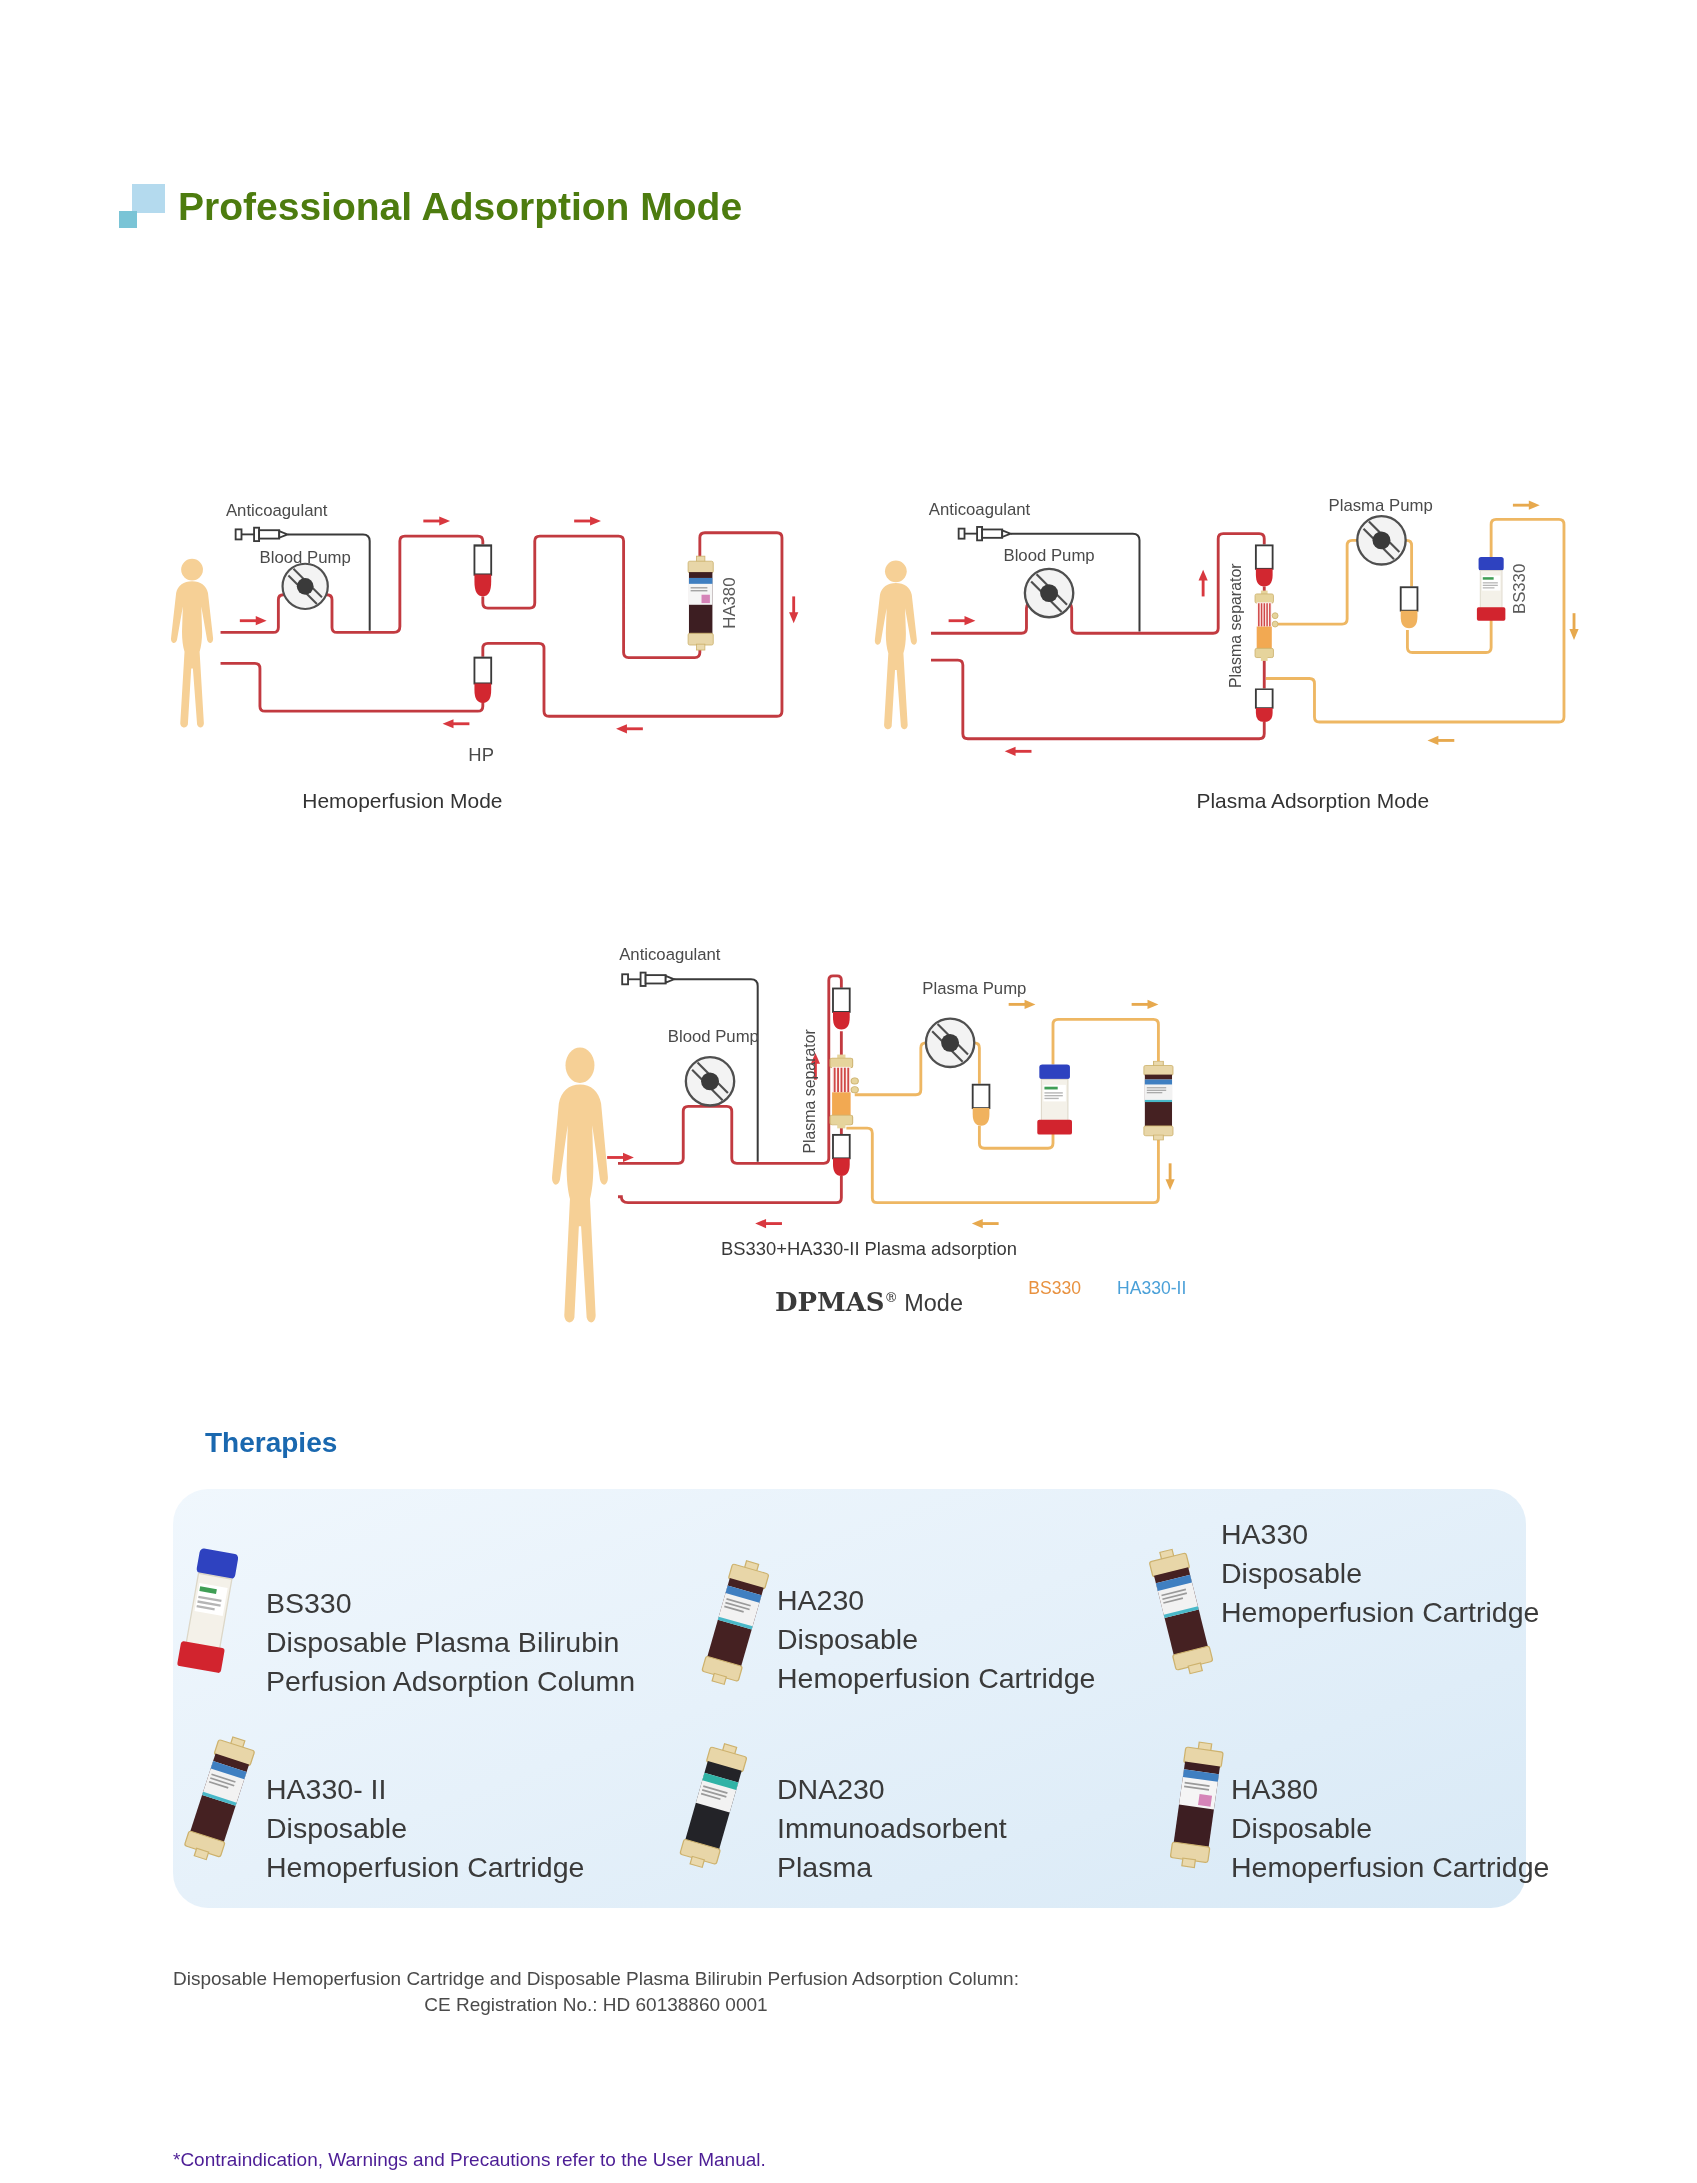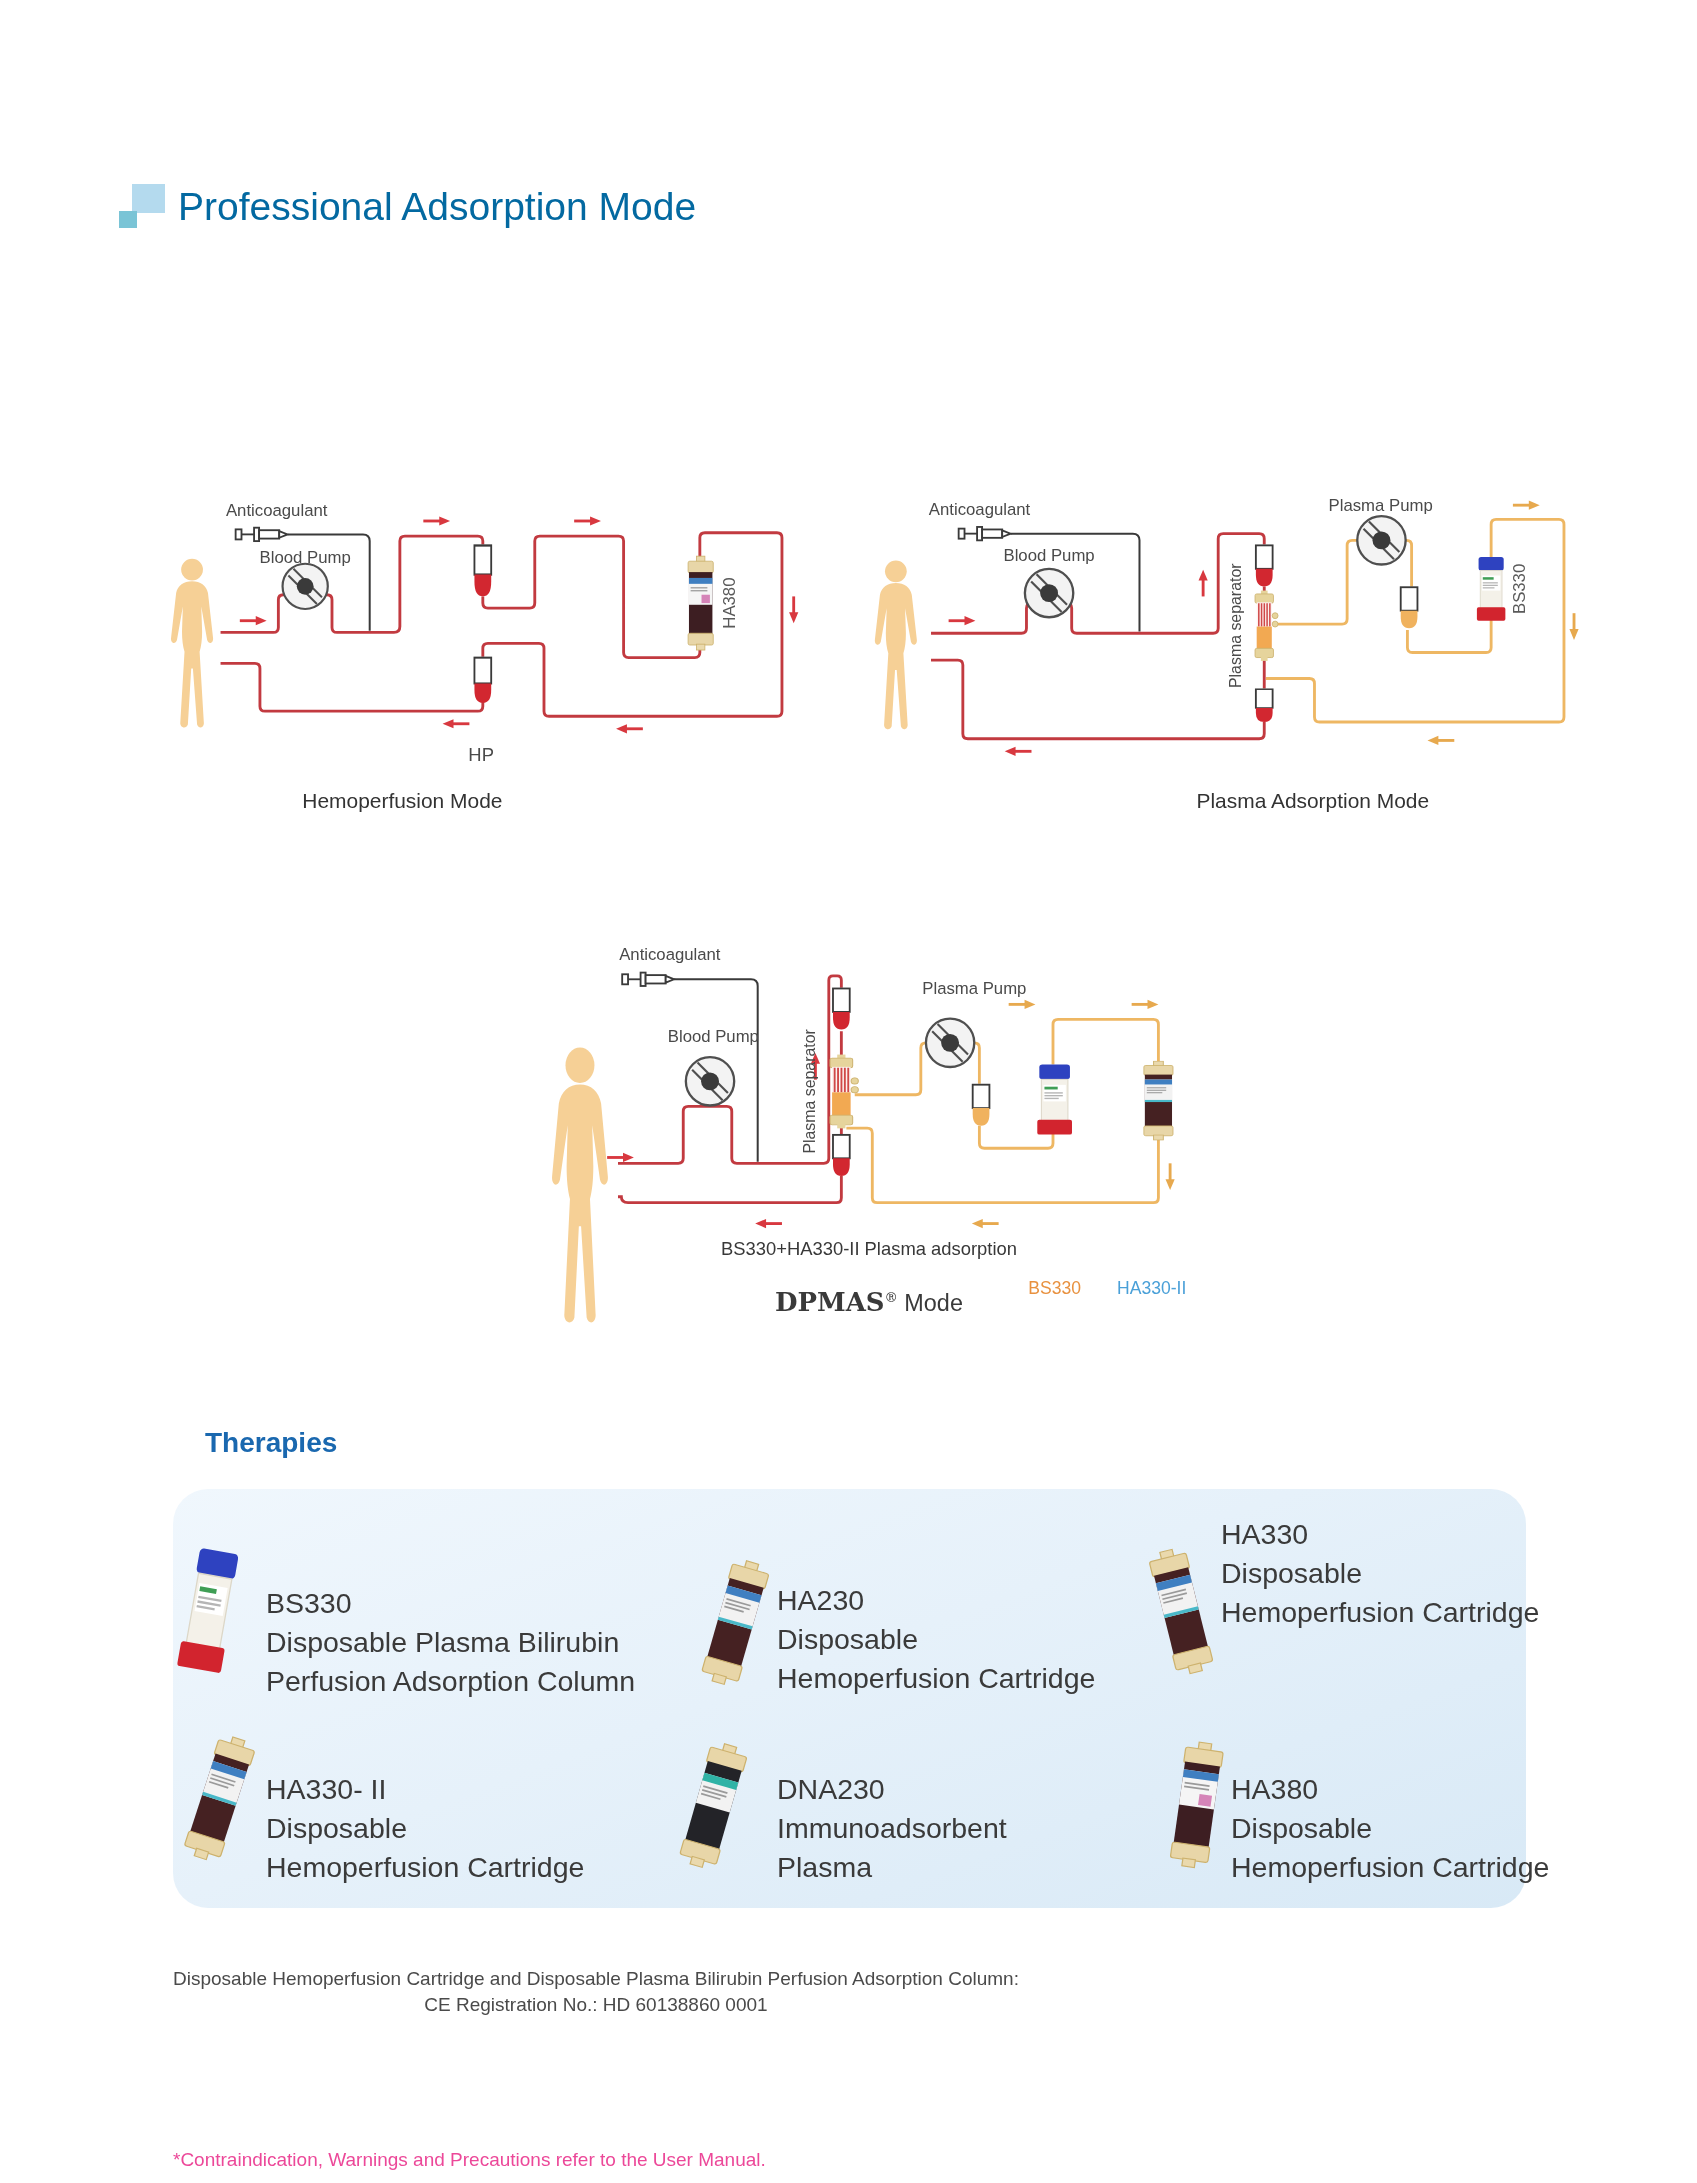--- a/index.html
+++ b/index.html
@@ -1,31 +1,31 @@
 <!DOCTYPE html>
 <html style="font-size:13.4px"><head>
 <meta charset="utf-8">
 <style>
   html,body{margin:0;padding:0;background:#ffffff;}
   .page{position:relative;width:1698px;height:2183px;background:#ffffff;overflow:hidden;
         font-family:"Liberation Sans",sans-serif;color:#3e3e3e;}
   .abs{position:absolute;}
   .deco-sq1{left:132px;top:184px;width:33px;height:28.5px;background:#b4daee;}
   .deco-sq2{left:119px;top:211px;width:17.6px;height:17px;background:#7ac4d6;}
-  .page-title{left:178px;top:185px;font-size:39px;font-weight:normal;color:#0369a1;letter-spacing:0px;}
+  .page-title{left:178px;top:185px;font-size:39px;font-weight:bold;color:#4d7c0f;letter-spacing:0px;}
   .intro{left:173px;top:300px;width:1369px;font-size:25px;line-height:39px;color:#3e3e3e;}
   .therapies-h{left:173px;top:1427px;font-size:28px;font-weight:bold;color:#1a68af;margin-left:32px;}
   .therapy-box{left:173px;top:1489px;width:1353px;height:419px;border-radius:35px;
       background:linear-gradient(160deg,#f0f7fd 0%,#e6f1fa 45%,#d8e9f6 100%);}
   .ptext{position:absolute;font-size:28.5px;line-height:39px;color:#3a3a3a;}
   .ptext span{display:block;}
   .cart-img{position:absolute;}
   .foot{left:173px;top:1966px;font-size:19px;line-height:26px;color:#4a4a4a;text-align:center;}
   .foot span{display:block;}
-  .warn{left:173px;top:2149px;font-size:19px;color:#ec4899;}
+  .warn{left:173px;top:2149px;font-size:19px;color:#4c1d95;}
   svg text{font-family:"Liberation Sans",sans-serif;}
   svg .lbl{fill:#4a4a4a;font-size:20px;}
   svg .cap{fill:#333333;font-size:25px;}
   svg .rot{fill:#5a5a5a;font-size:20px;}
   svg .blood{stroke:#c23a40;stroke-width:3.4;fill:none;}
   svg .plasma{stroke:#eeb763;stroke-width:3.4;fill:none;}
   svg .dark{stroke:#3a3a3a;stroke-width:2.4;fill:none;}
   .red-arr{color:#d8383f;}
   .yel-arr{color:#e7a94e;}
 </style>

